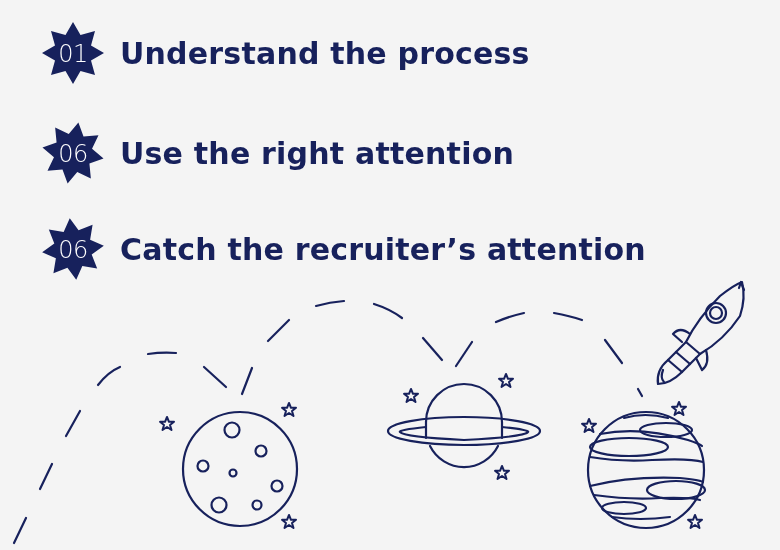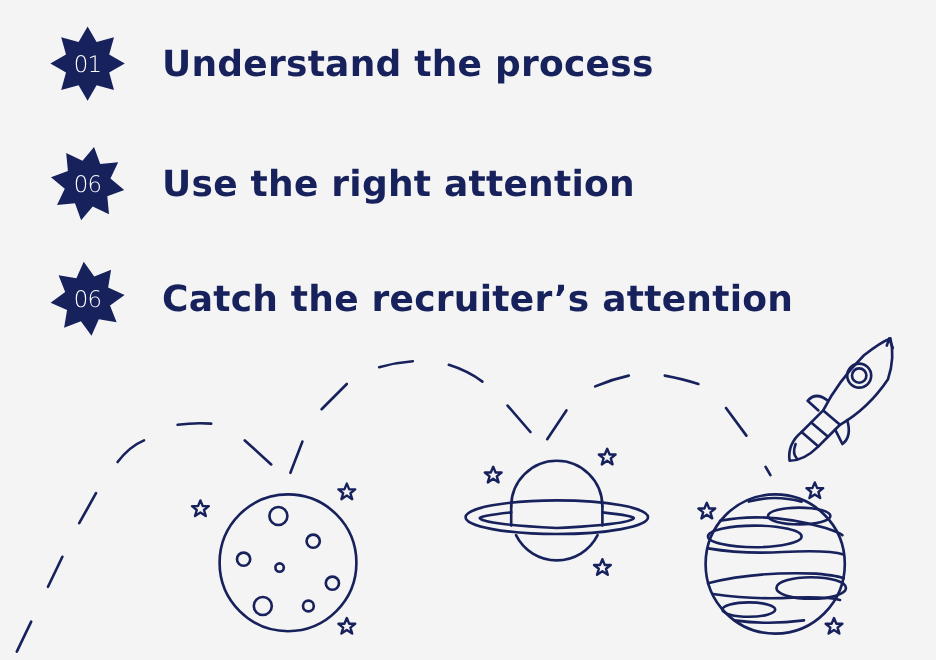--- a/index.html
+++ b/index.html
@@ -3,23 +3,23 @@
 <meta charset="utf-8">
 <style>
   html, body { margin:0; padding:0; }
   body { width:780px; height:550px; background:#f4f4f4; position:relative; overflow:hidden;
          font-family:"DejaVu Sans", "Liberation Sans", sans-serif; }
   .step { position:absolute; left:40px; height:64px; display:flex; align-items:center; }
   .badge { position:relative; width:66px; height:66px; }
   .badge svg { position:absolute; left:0; top:0; }
   .badge-num { position:absolute; left:0; top:0; width:66px; height:66px; display:flex;
                align-items:center; justify-content:center; color:#ffffff;
-               font-family:"DejaVu Sans", sans-serif; font-size:19px; font-weight:300;
+               font-family:"DejaVu Sans", sans-serif; font-size:24px; font-weight:300;
                letter-spacing:-0.5px; padding-top:1px; }
-  .step-label { position:absolute; left:95px; white-space:nowrap; color:#17215c;
+  .step-label { position:absolute; left:80px; white-space:nowrap; color:#17215c;
                 font-family:"DejaVu Sans", sans-serif; font-weight:bold; font-size:30px;
                 letter-spacing:0.2px; }
   #illustration { position:absolute; left:0; top:0; }
 </style>
 </head>
 <body>
 
 <div>
   <div class="step" style="top:21px;">
     <div class="badge">

